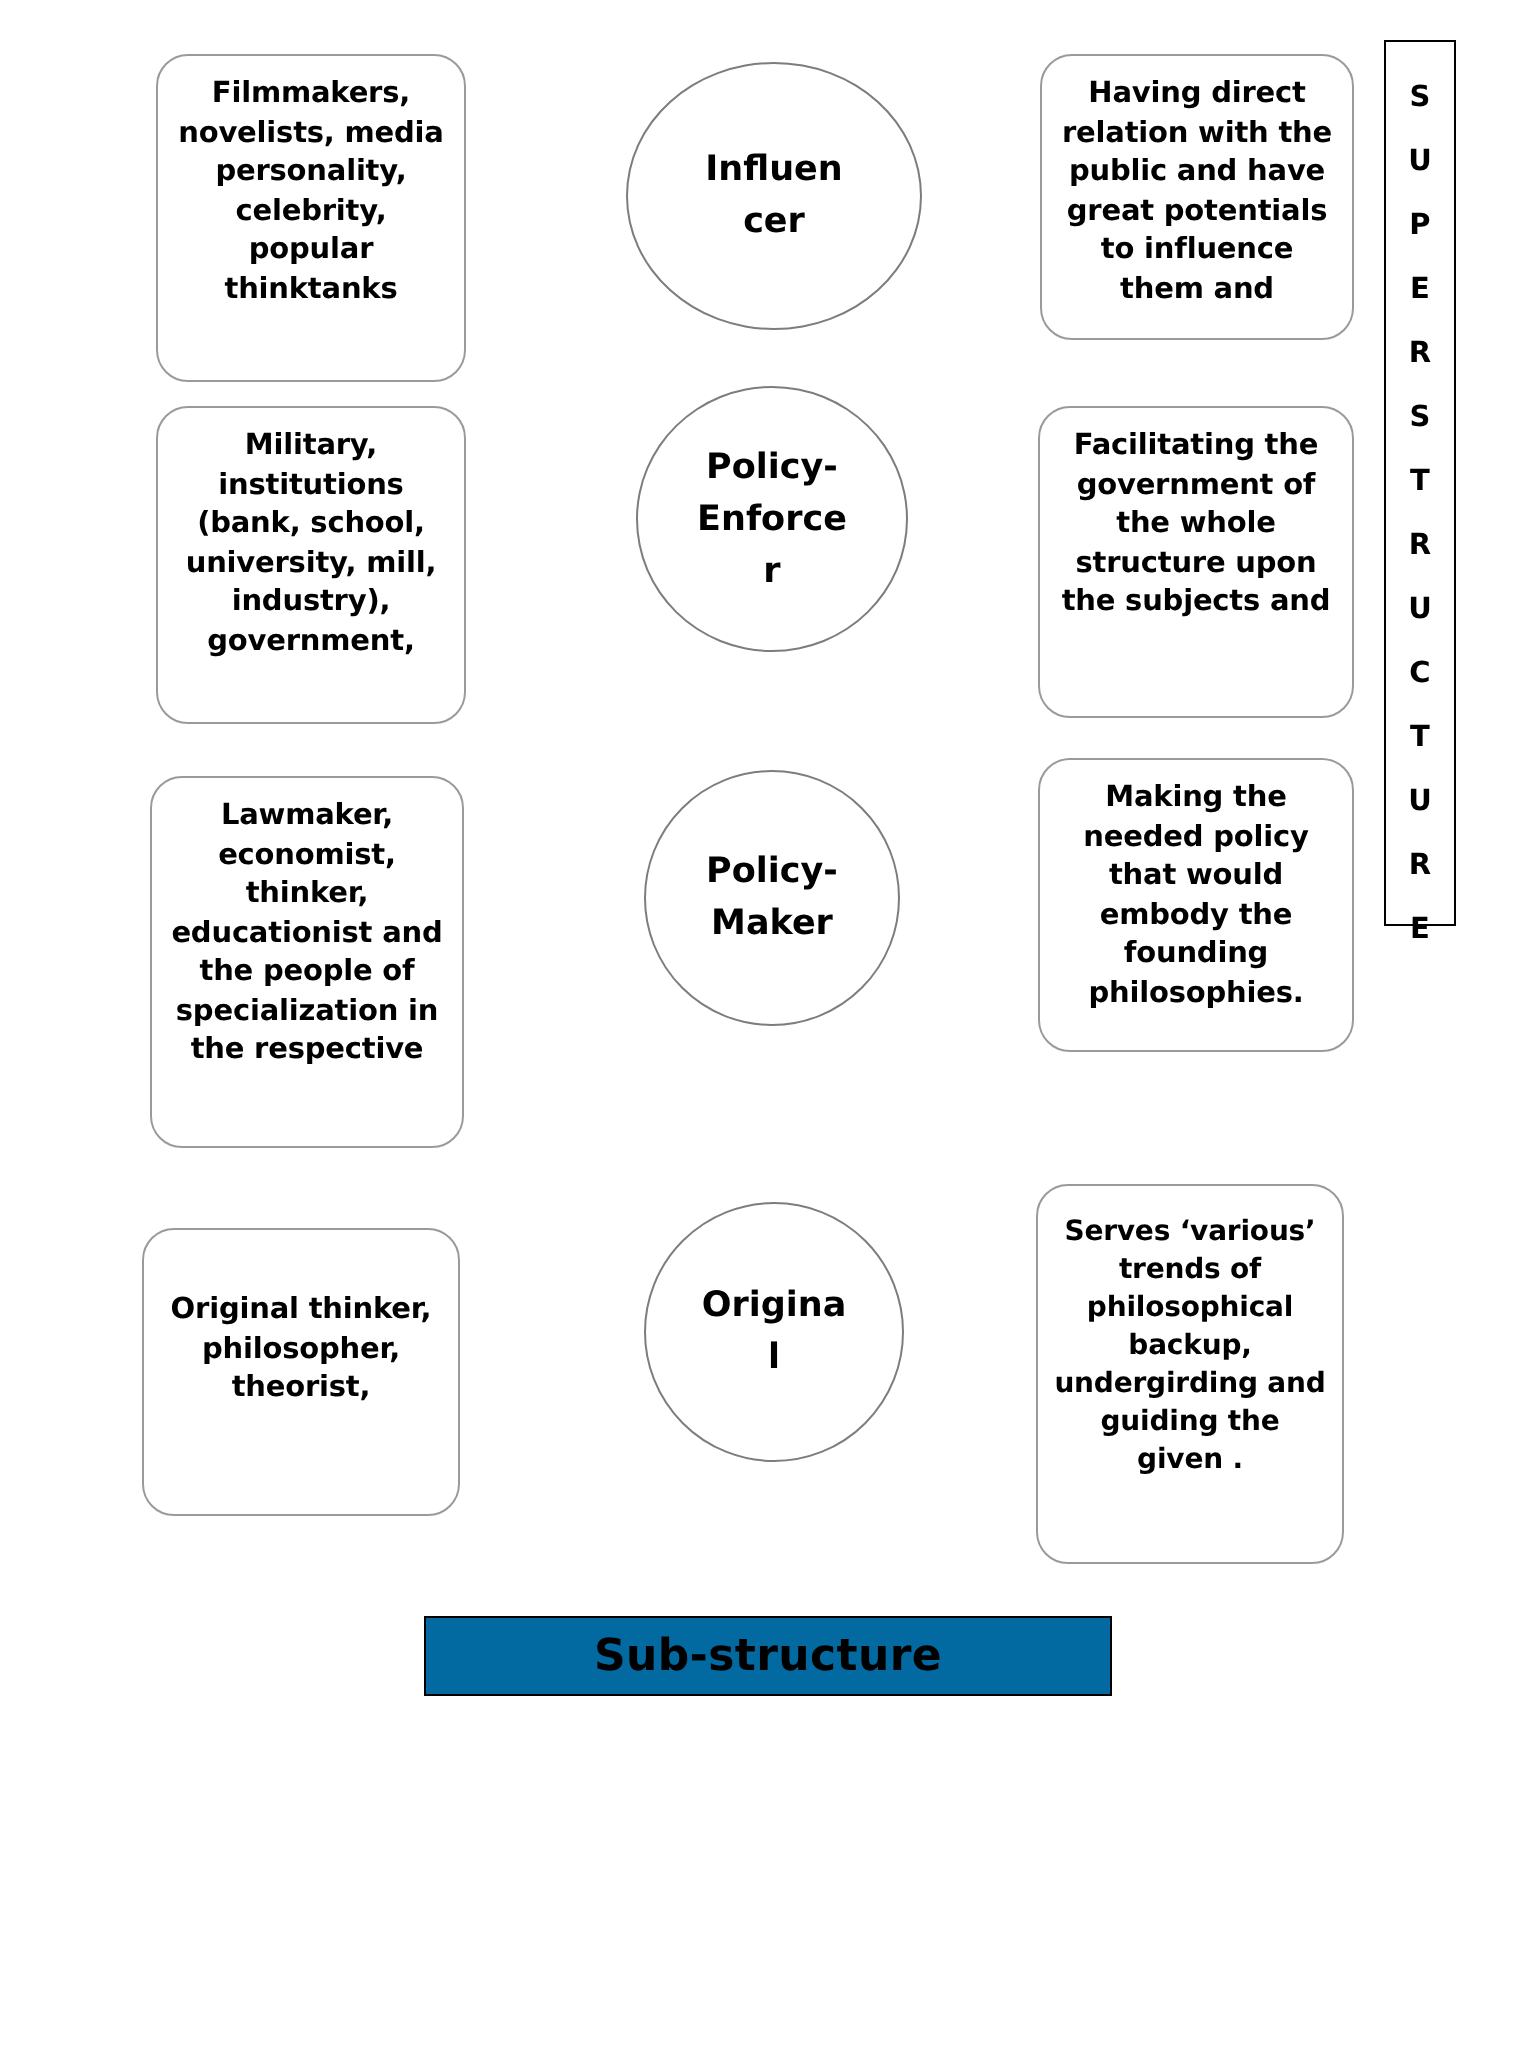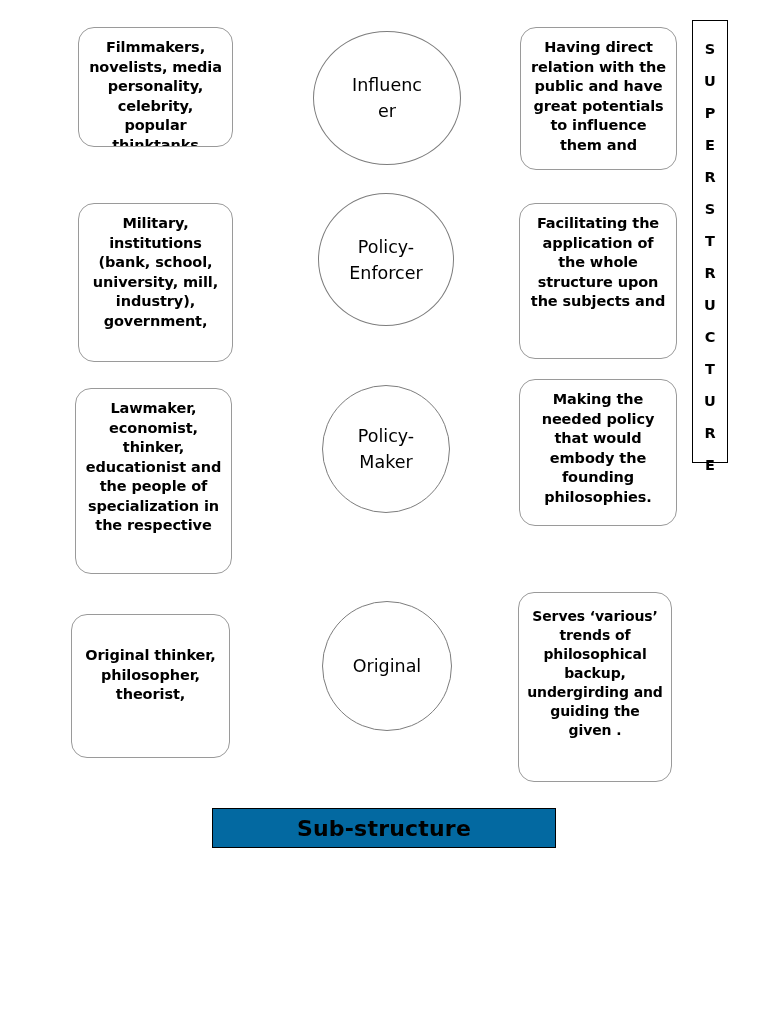--- a/index.html
+++ b/index.html
@@ -55,21 +55,21 @@
     box-sizing: border-box;
     border: 1px solid #7d7d7d;
     border-radius: 50%;
     background: #ffffff;
     display: flex;
     align-items: center;
     justify-content: center;
   }
   .circle .circle-text {
     text-align: center;
-    font-weight: normal;
+    font-weight: bold;
     font-size: 17.5px;
     line-height: 26px;
     color: #000000;
     width: 78px;
     word-wrap: break-word;
     overflow-wrap: break-word;
   }
 
   
   #superstructure-bar {
@@ -106,42 +106,42 @@
     font-size: 22px;
     color: #000000;
     letter-spacing: 0.2px;
   }
 </style>
 </head>
 <body>
 
 <div id="diagram-canvas">
 
-  <div class="rbox" style="left:78px; top:27px; width:155px; height:120px;padding-left:27px;">
+  <div class="rbox" style="left:78px; top:27px; width:155px; height:164px;padding-left:27px;">
     <div class="rbox-text">Filmmakers, novelists, media personality, celebrity, popular thinktanks</div>
   </div>
 
   <div class="circle" style="left:313px; top:31px; width:148px; height:134px;">
     <div class="circle-text">Influencer</div>
   </div>
 
   <div class="rbox" style="left:520px; top:27px; width:157px; height:143px;">
     <div class="rbox-text">Having direct relation with the public and have great potentials to influence them and</div>
   </div>
 
   <div class="rbox" style="left:78px; top:203px; width:155px; height:159px;">
     <div class="rbox-text">Military, institutions (bank, school, university, mill, industry), government,</div>
   </div>
 
   <div class="circle" style="left:318px; top:193px; width:136px; height:133px;align-items:center;">
     <div class="circle-text">Policy-Enforcer</div>
   </div>
 
   <div class="rbox" style="left:519px; top:203px; width:158px; height:156px;">
-    <div class="rbox-text">Facilitating the application of the whole structure upon the subjects and</div>
+    <div class="rbox-text">Facilitating the government of the whole structure upon the subjects and</div>
   </div>
 
   <div class="rbox" style="left:75px; top:388px; width:157px; height:186px;">
     <div class="rbox-text">Lawmaker, economist, thinker, educationist and the people of specialization in the respective</div>
   </div>
 
   <div class="circle" style="left:322px; top:385px; width:128px; height:128px;">
     <div class="circle-text">Policy-Maker</div>
   </div>
 

